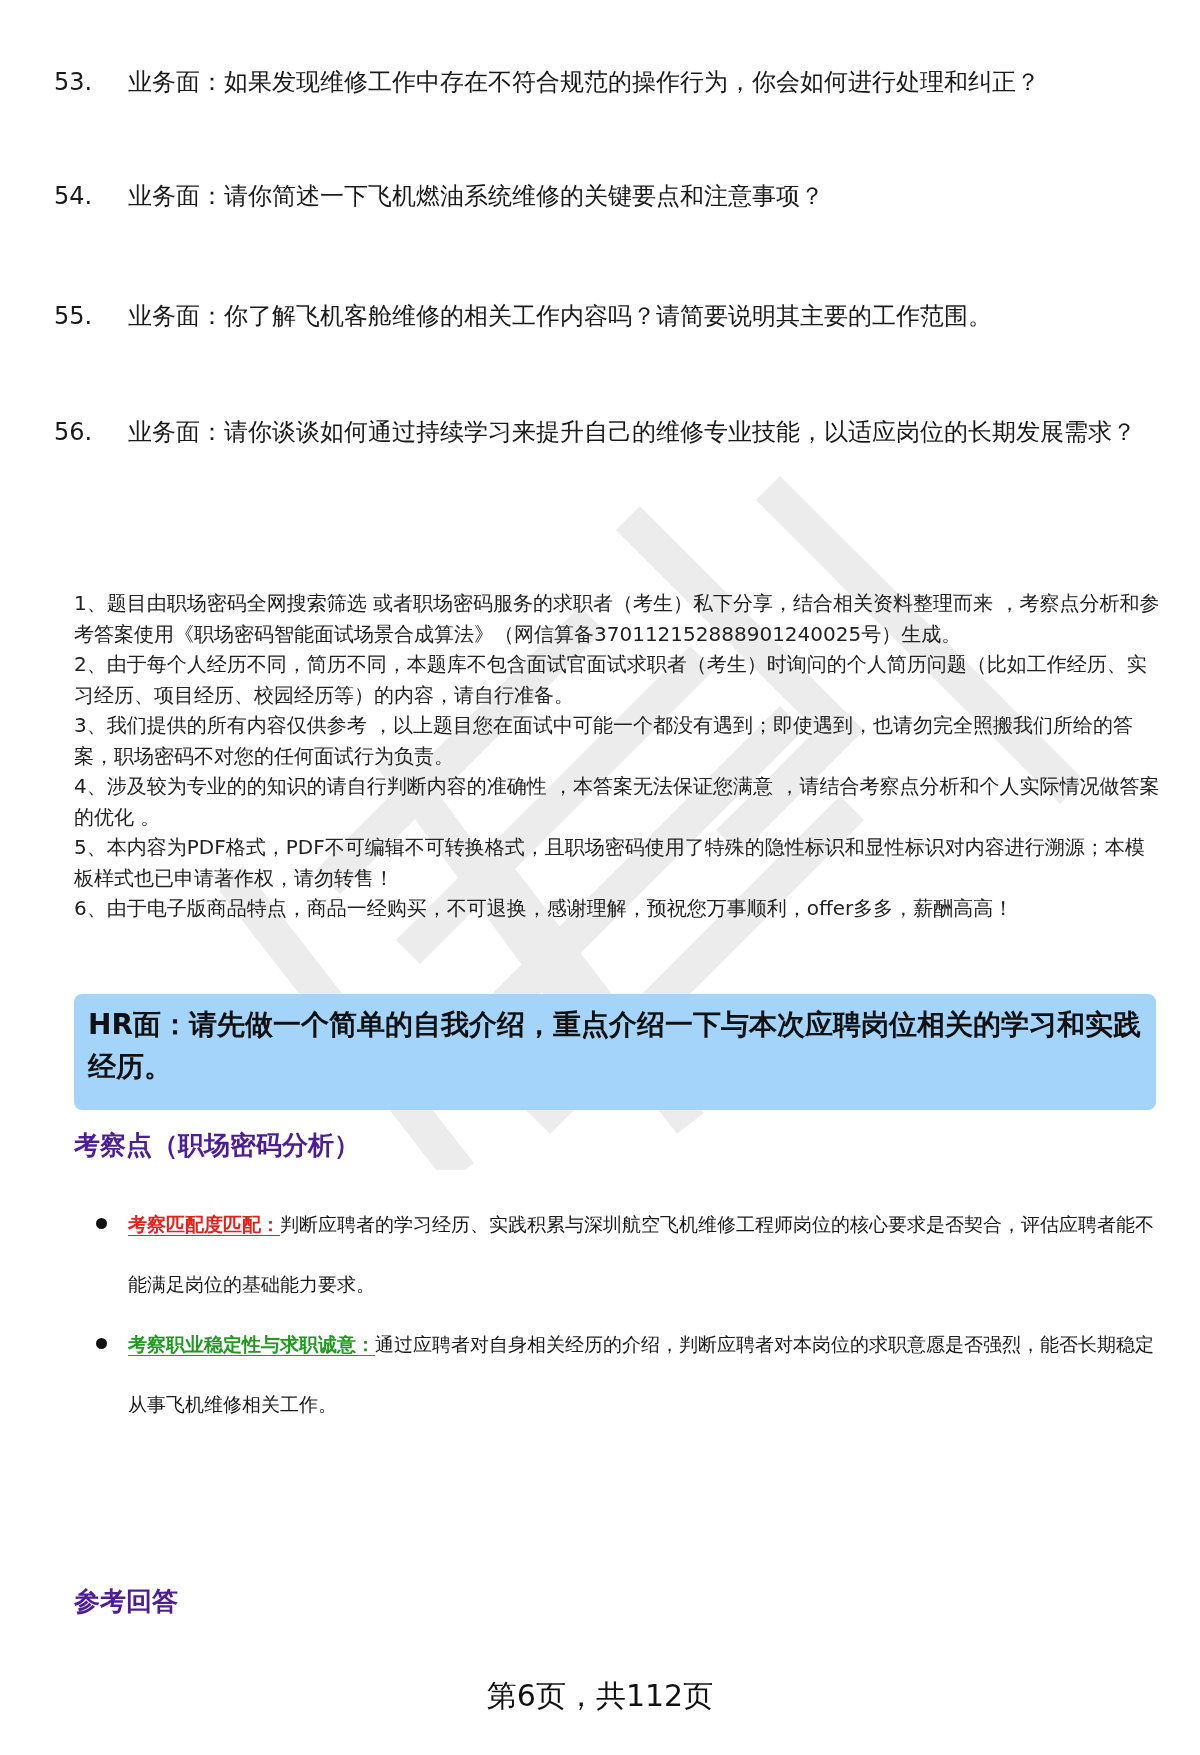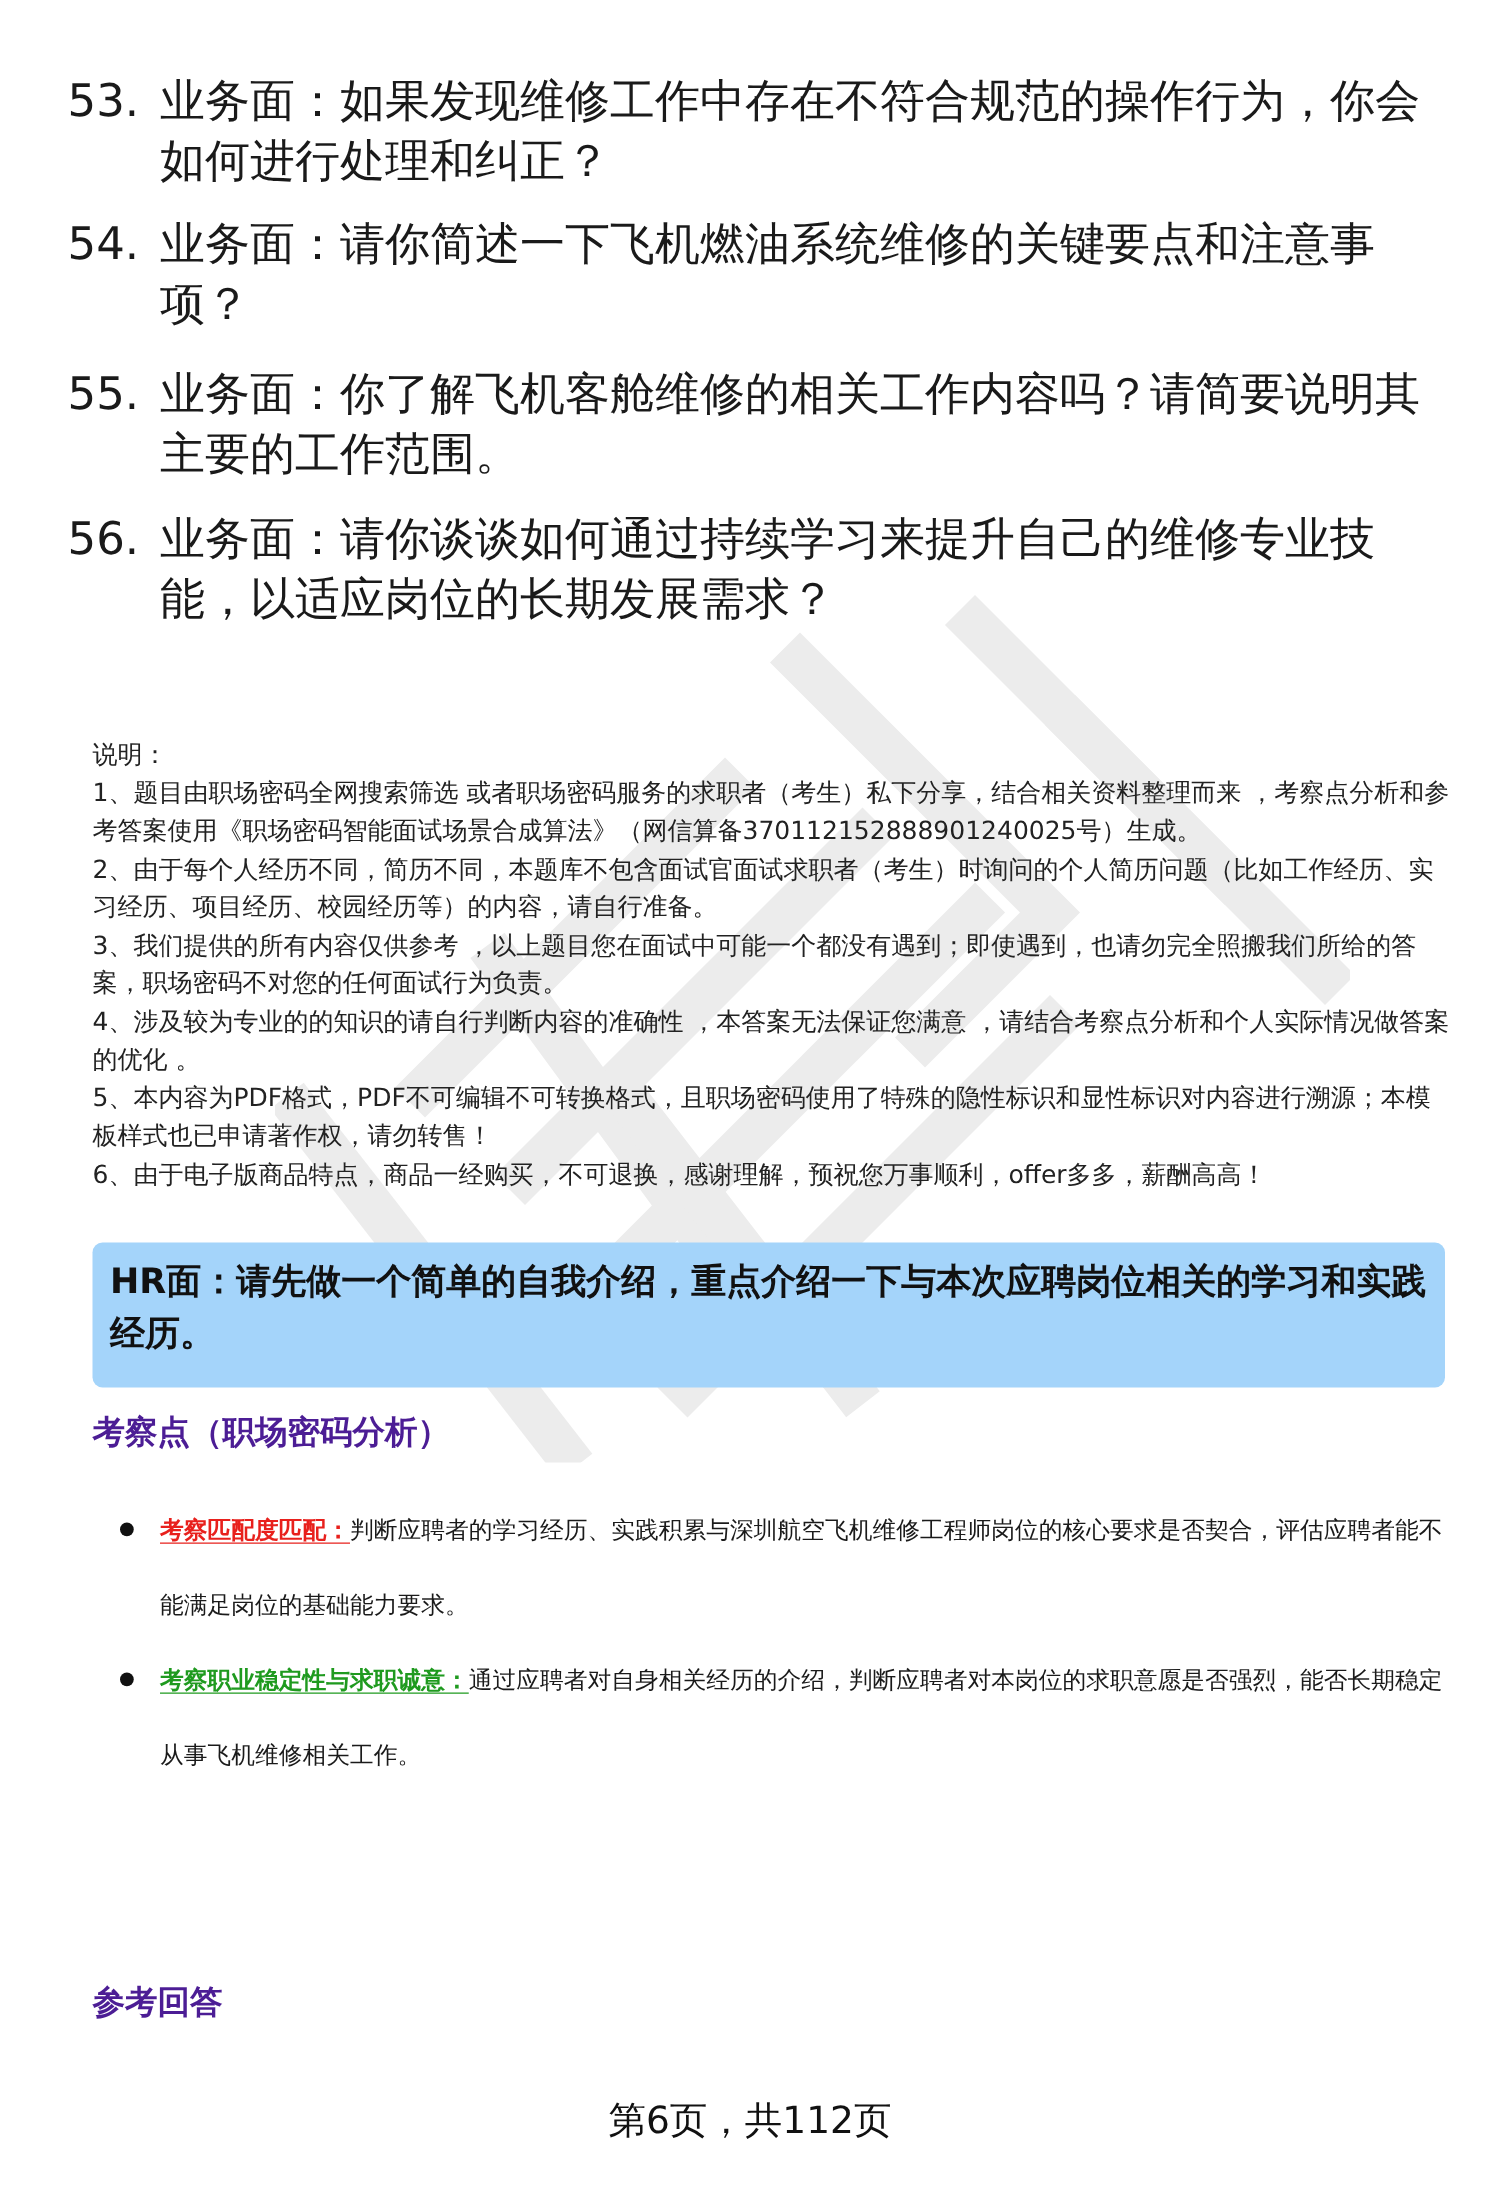--- a/index.html
+++ b/index.html
@@ -25,21 +25,21 @@
       z-index: 0;
     }
     .page {
       position: relative;
       z-index: 1;
     }
     .q {
       position: absolute;
       left: 54px;
       width: 1110px;
-      font-size: 36px;
+      font-size: 24px;
       line-height: 48px;
       color: #1a1a1a;
     }
     .q .num {
       position: absolute;
       left: 0;
       top: 0;
       width: 70px;
     }
     .q .text {
@@ -155,21 +155,20 @@
     <span class="num">55.</span>
     <span class="text">业务面：你了解飞机客舱维修的相关工作内容吗？请简要说明其主要的工作范围。</span>
   </div>
 
   <div class="q" style="top:408px;">
     <span class="num">56.</span>
     <span class="text">业务面：请你谈谈如何通过持续学习来提升自己的维修专业技能，以适应岗位的长期发展需求？</span>
   </div>
 
   <div class="notes">
-    <p>说明：</p>
     <p>1、题目由职场密码全网搜索筛选 或者职场密码服务的求职者（考生）私下分享，结合相关资料整理而来 ，考察点分析和参考答案使用《职场密码智能面试场景合成算法》（网信算备370112152888901240025号）生成。</p>
     <p>2、由于每个人经历不同，简历不同，本题库不包含面试官面试求职者（考生）时询问的个人简历问题（比如工作经历、实习经历、项目经历、校园经历等）的内容，请自行准备。</p>
     <p>3、我们提供的所有内容仅供参考 ，以上题目您在面试中可能一个都没有遇到；即使遇到，也请勿完全照搬我们所给的答案，职场密码不对您的任何面试行为负责。</p>
     <p>4、涉及较为专业的的知识的请自行判断内容的准确性 ，本答案无法保证您满意 ，请结合考察点分析和个人实际情况做答案的优化 。</p>
     <p>5、本内容为PDF格式，PDF不可编辑不可转换格式，且职场密码使用了特殊的隐性标识和显性标识对内容进行溯源；本模板样式也已申请著作权，请勿转售！</p>
     <p>6、由于电子版商品特点，商品一经购买，不可退换，感谢理解，预祝您万事顺利，offer多多，薪酬高高！</p>
   </div>
 
   <div class="hr-box">
     <span>HR面：请先做一个简单的自我介绍，重点介绍一下与本次应聘岗位相关的学习和实践经历。</span>

